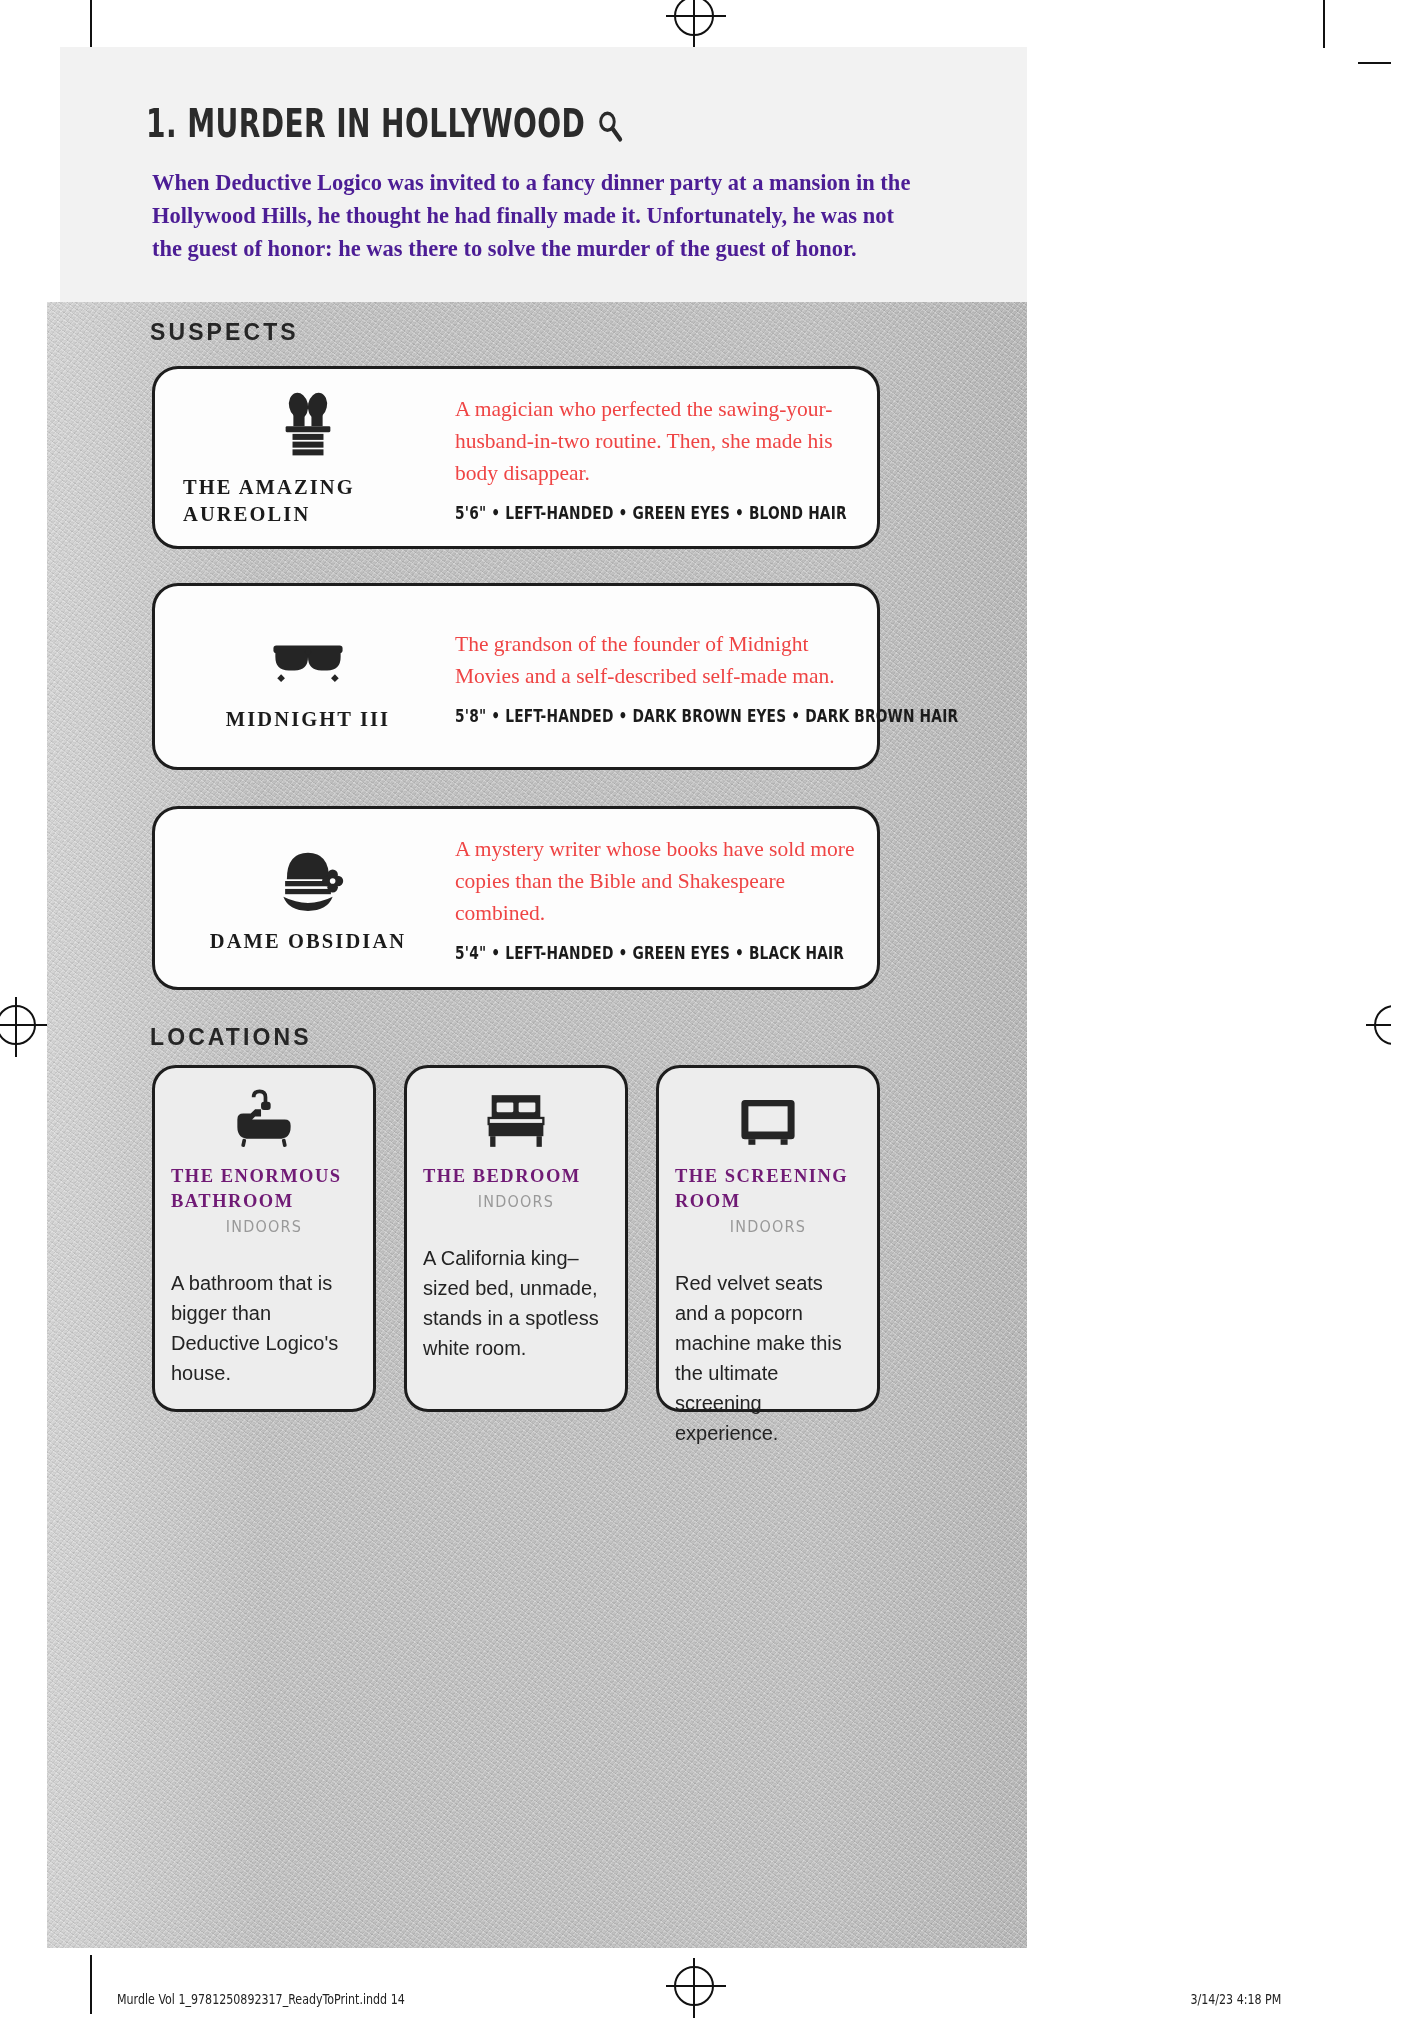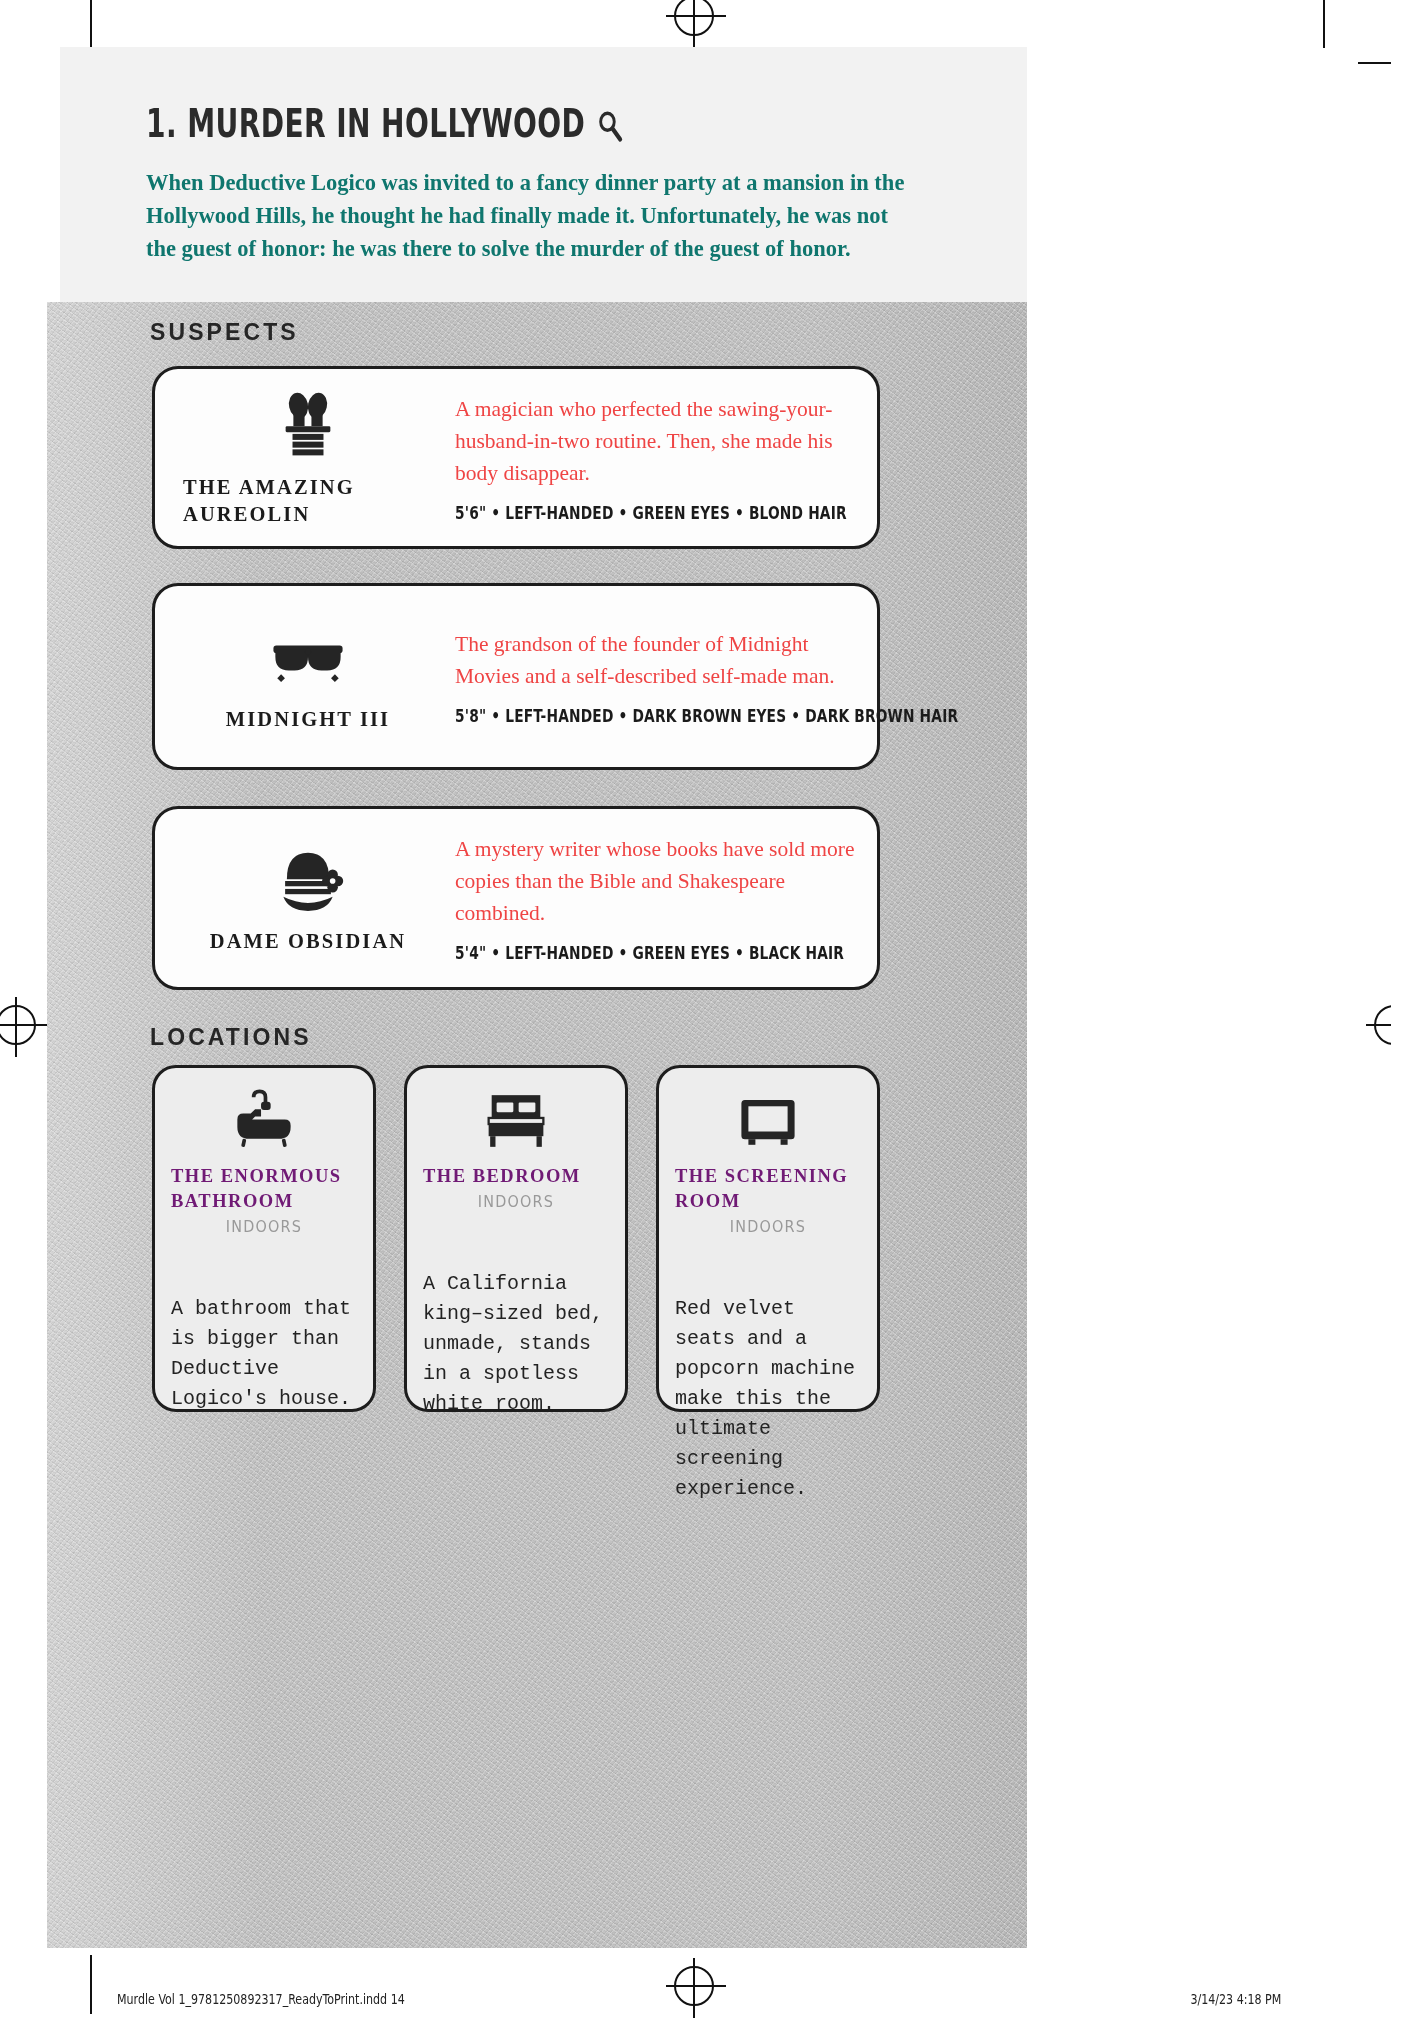--- a/index.html
+++ b/index.html
@@ -76,27 +76,27 @@
     transform-origin: left center;
     white-space: nowrap;
     display: flex;
     align-items: center;
     gap: 14px;
   }
   .title-magnifier { display: inline-block; width: 34px; height: 34px; }
 
   .intro-text {
     position: absolute;
-    left: 146px; top: 166px;
+    left: 152px; top: 166px;
     width: 760px;
     font-family: "Liberation Serif", serif;
     font-weight: bold;
     font-size: 22.5px;
     line-height: 33px;
-    color: #0f766e;
+    color: #4c1d95;
   }
 
   
   .grey-body {
     position: absolute;
     left: 47px; top: 302px;
     width: 980px; height: 1646px;
     background-color: #c2c2c2;
     background-image:
       repeating-linear-gradient(37deg, rgba(255,255,255,.22) 0 1px, rgba(0,0,0,.05) 1px 2px, transparent 2px 5px),
@@ -208,25 +208,25 @@
   .location-tag {
     font-family: "Liberation Sans Narrow", "DejaVu Sans Condensed", "Liberation Sans", sans-serif;
     font-weight: normal;
     font-size: 16px;
     letter-spacing: 1.2px;
     color: #999999;
     text-align: center;
     margin-top: 3px;
   }
   .location-desc {
-    font-family: Liberation Mono, monospace;
+    font-family: Liberation Sans, sans-serif;
     font-size: 20px;
     line-height: 30px;
     color: #232323;
-    margin-top: 58px;
+    margin-top: 32px;
     text-align: left;
   }
 
   
   .footer-rule {
     position: absolute;
     left: 90px; top: 1962px;
     width: 2px; height: 52px;
     background: #111;
   }

